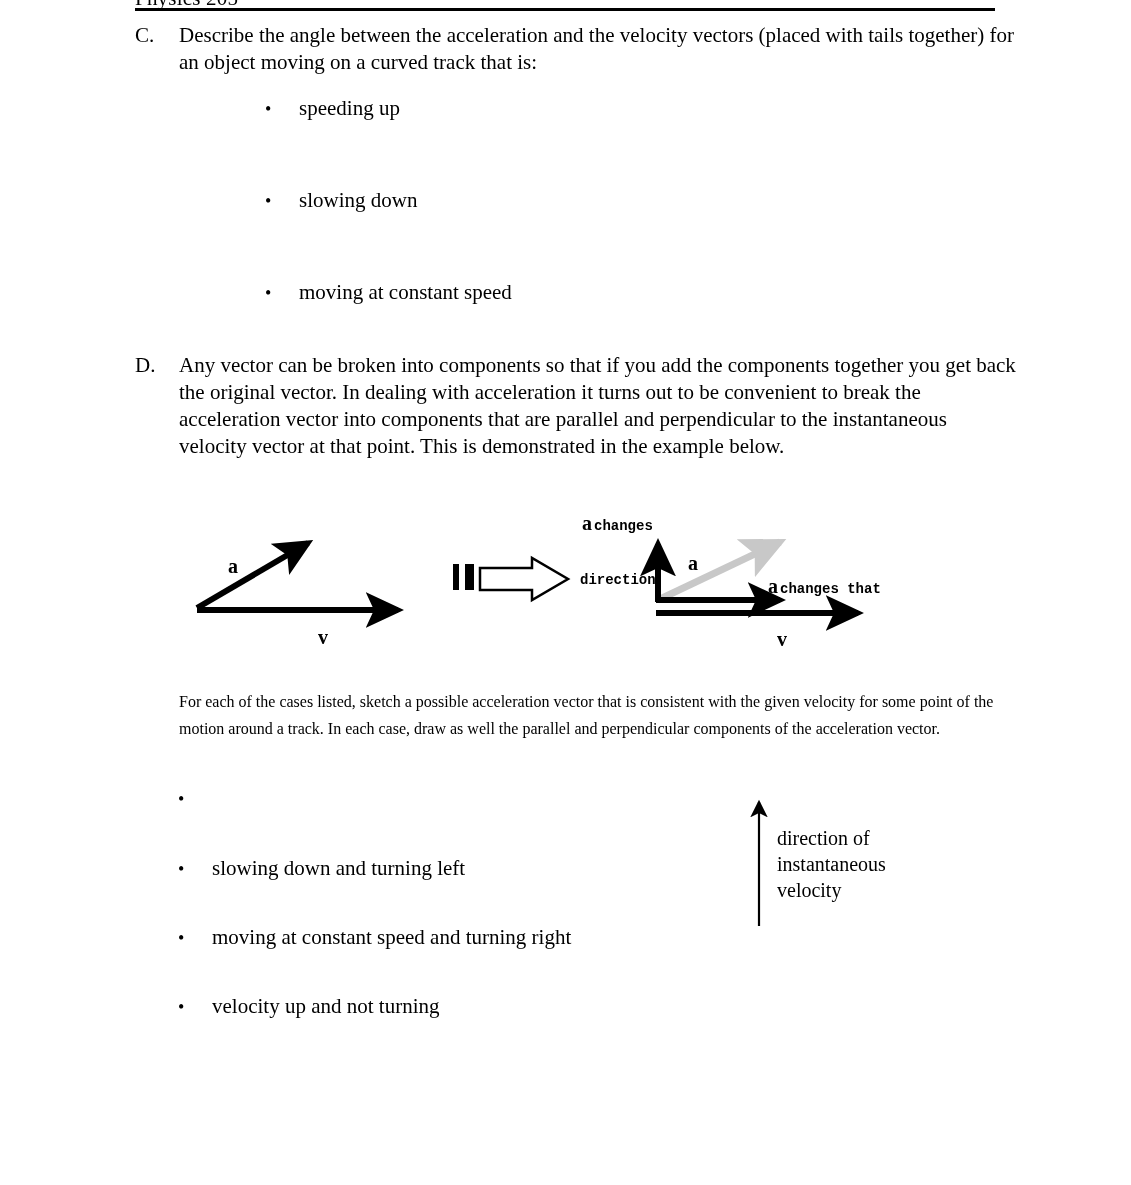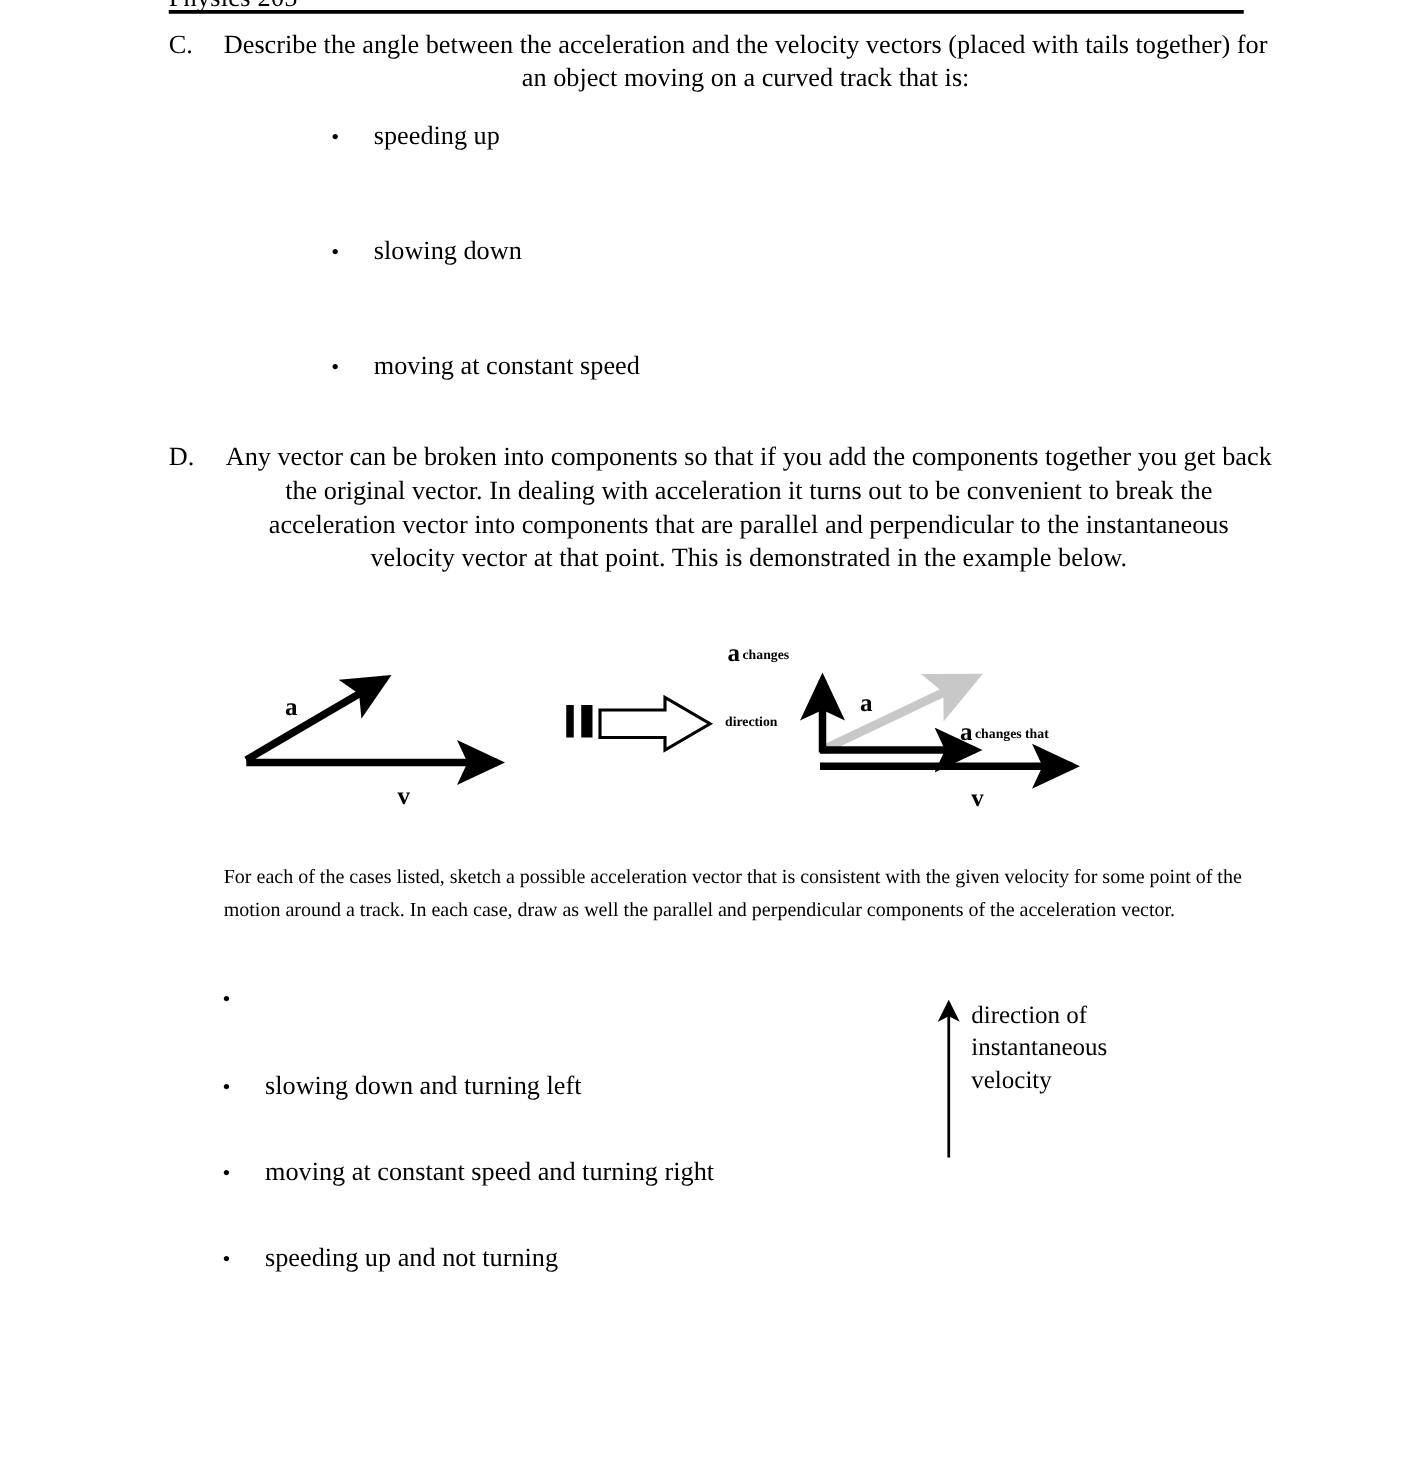--- a/index.html
+++ b/index.html
@@ -48,21 +48,21 @@
   }
   .item-letter {
     width: 44px;
     flex: 0 0 44px;
     font-size: 21px;
     line-height: 27px;
   }
   .item-body {
     font-size: 21px;
     line-height: 27px;
-    text-align: center;
+    text-align: left;
   }
 
   .para {
     position: absolute;
     font-size: 16px;
     line-height: 27px;
   }
 
   .bullet-row {
     position: absolute;
@@ -92,34 +92,34 @@
   #vector-figure svg { display: block; }
 
   .fig-label {
     position: absolute;
     font-family: "Liberation Serif", "DejaVu Serif", serif;
     font-weight: bold;
     color: #000;
     white-space: nowrap;
   }
   .lbl-big { font-size: 20px; }
-  .lbl-sub { font-size: 11px; }
+  .lbl-sub { font-size: 14px; font-family: Liberation Mono, monospace; }
 
   
   #velocity-callout {
     position: absolute;
     left: 745px;
     top: 790px;
     width: 230px;
     height: 145px;
   }
   #velocity-callout-text {
     position: absolute;
     left: 32px;
-    top: 9px;
+    top: 35px;
     font-size: 20px;
     line-height: 26px;
     white-space: pre-line;
   }
 </style>
 </head>
 <body>
 
 <div id="page-header">
   <div class="header-text">Physics 205</div>
@@ -206,21 +206,21 @@
 <div class="bullet-row" style="left:178px; top:855px;">
   <div class="bullet-dot">•</div>
   <div class="bullet-text">slowing down and turning left</div>
 </div>
 <div class="bullet-row" style="left:178px; top:924px;">
   <div class="bullet-dot">•</div>
   <div class="bullet-text">moving at constant speed and turning right</div>
 </div>
 <div class="bullet-row" style="left:178px; top:993px;">
   <div class="bullet-dot">•</div>
-  <div class="bullet-text">speeding up and not turning</div>
+  <div class="bullet-text">velocity up and not turning</div>
 </div>
 
 <div id="velocity-callout">
   <svg width="40" height="140" viewBox="0 0 40 140">
     <defs>
       <marker id="arrowThin" markerWidth="9" markerHeight="9" refX="7" refY="4" orient="auto">
         <path d="M0,0 L8,4 L0,8 L2,4 z" fill="#000"></path>
       </marker>
     </defs>
     <line x1="14" y1="136" x2="14" y2="12" stroke="#000" stroke-width="2.2" marker-end="url(#arrowThin)"></line>

